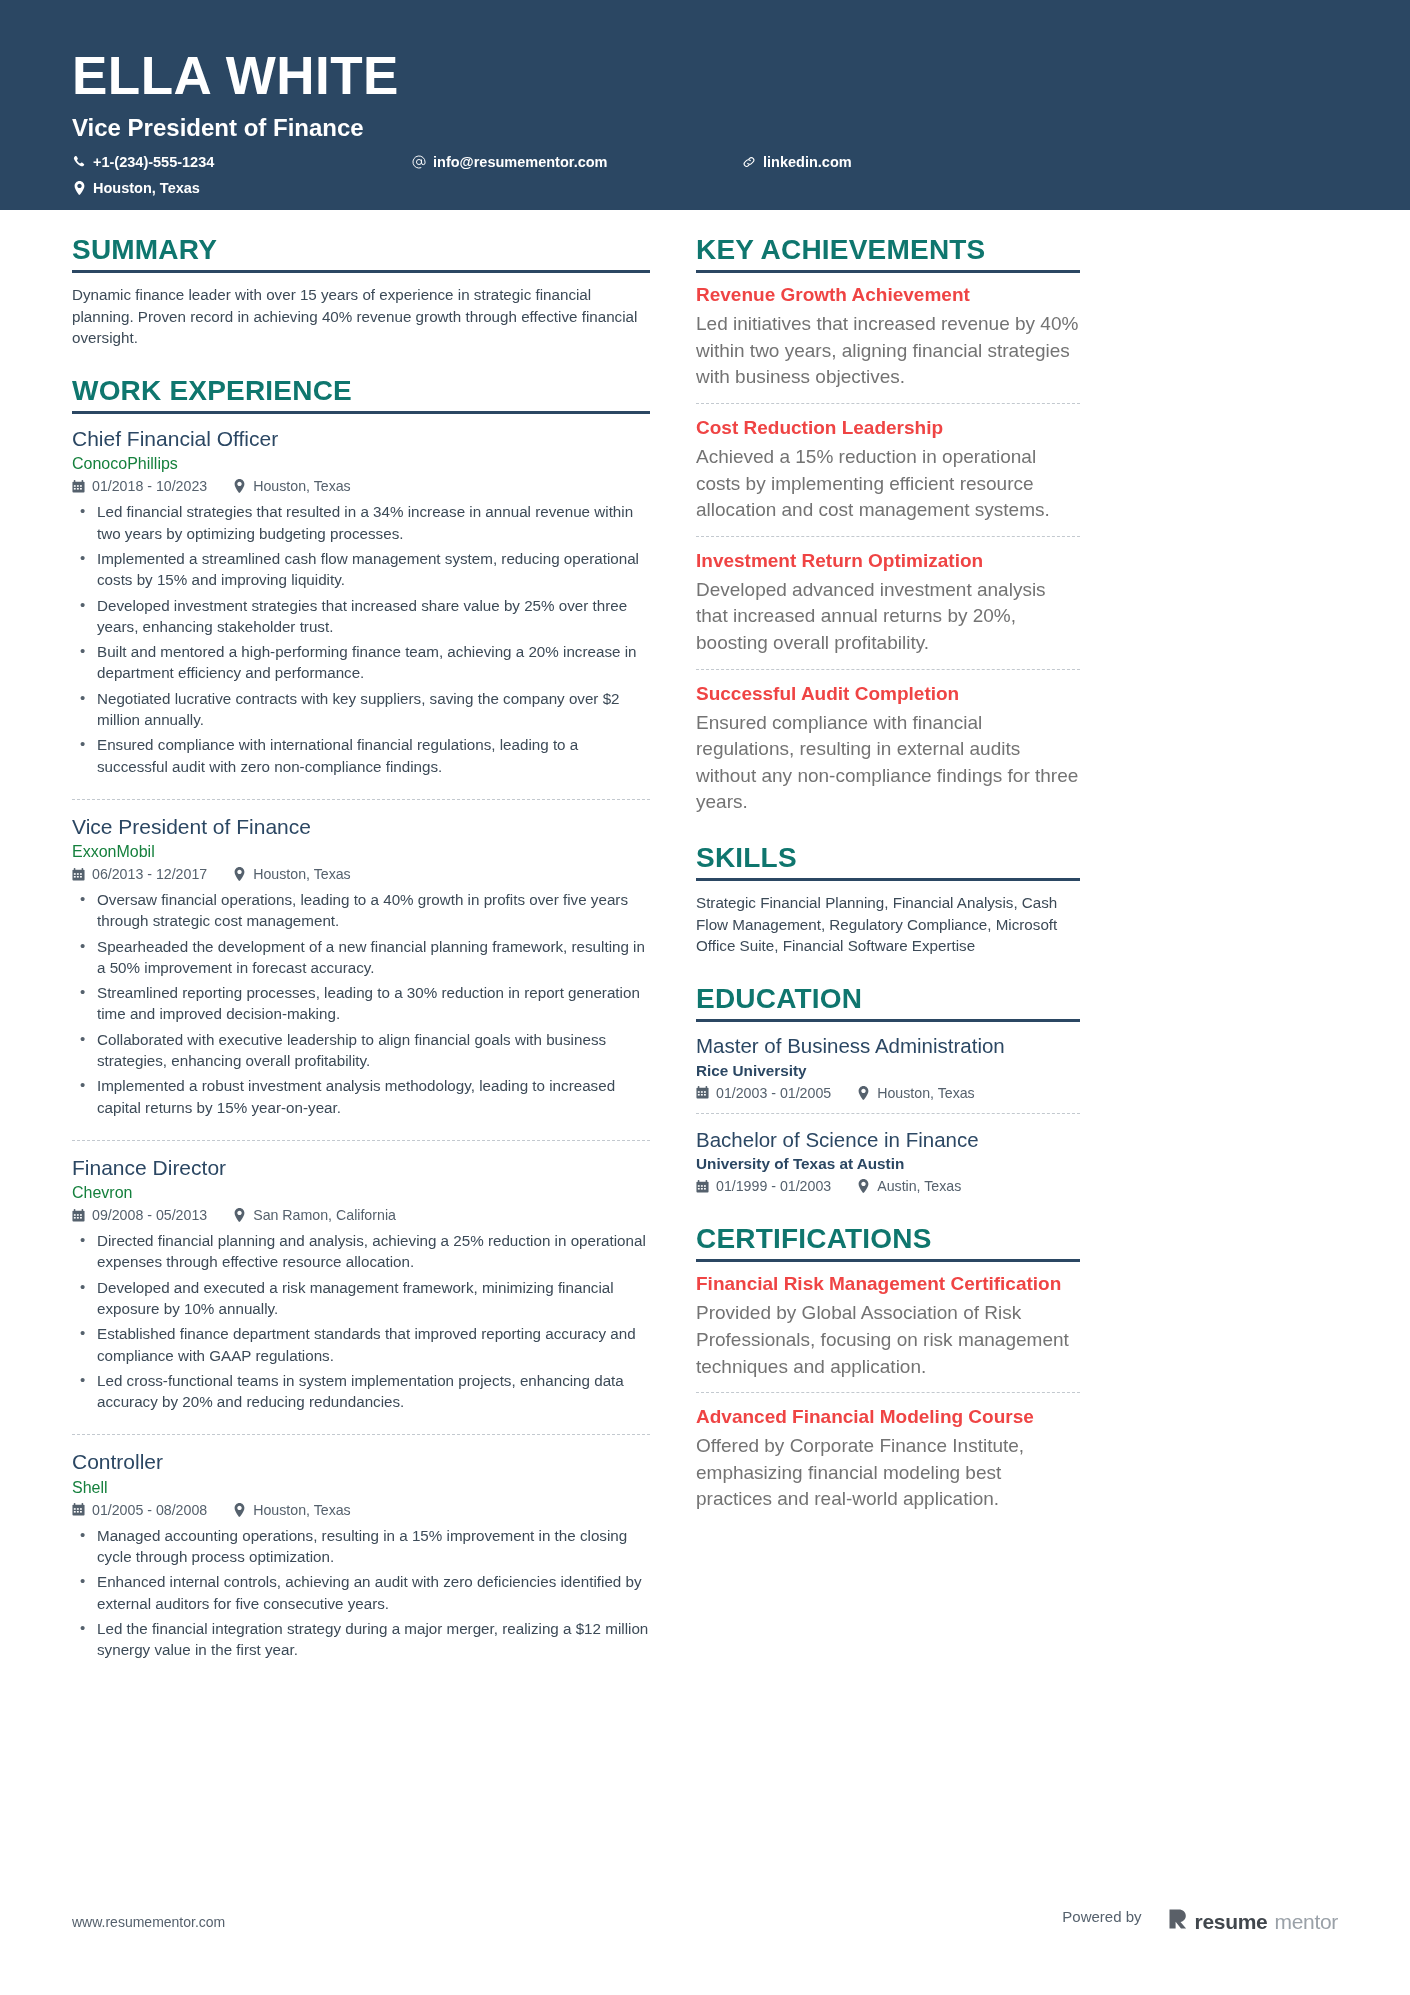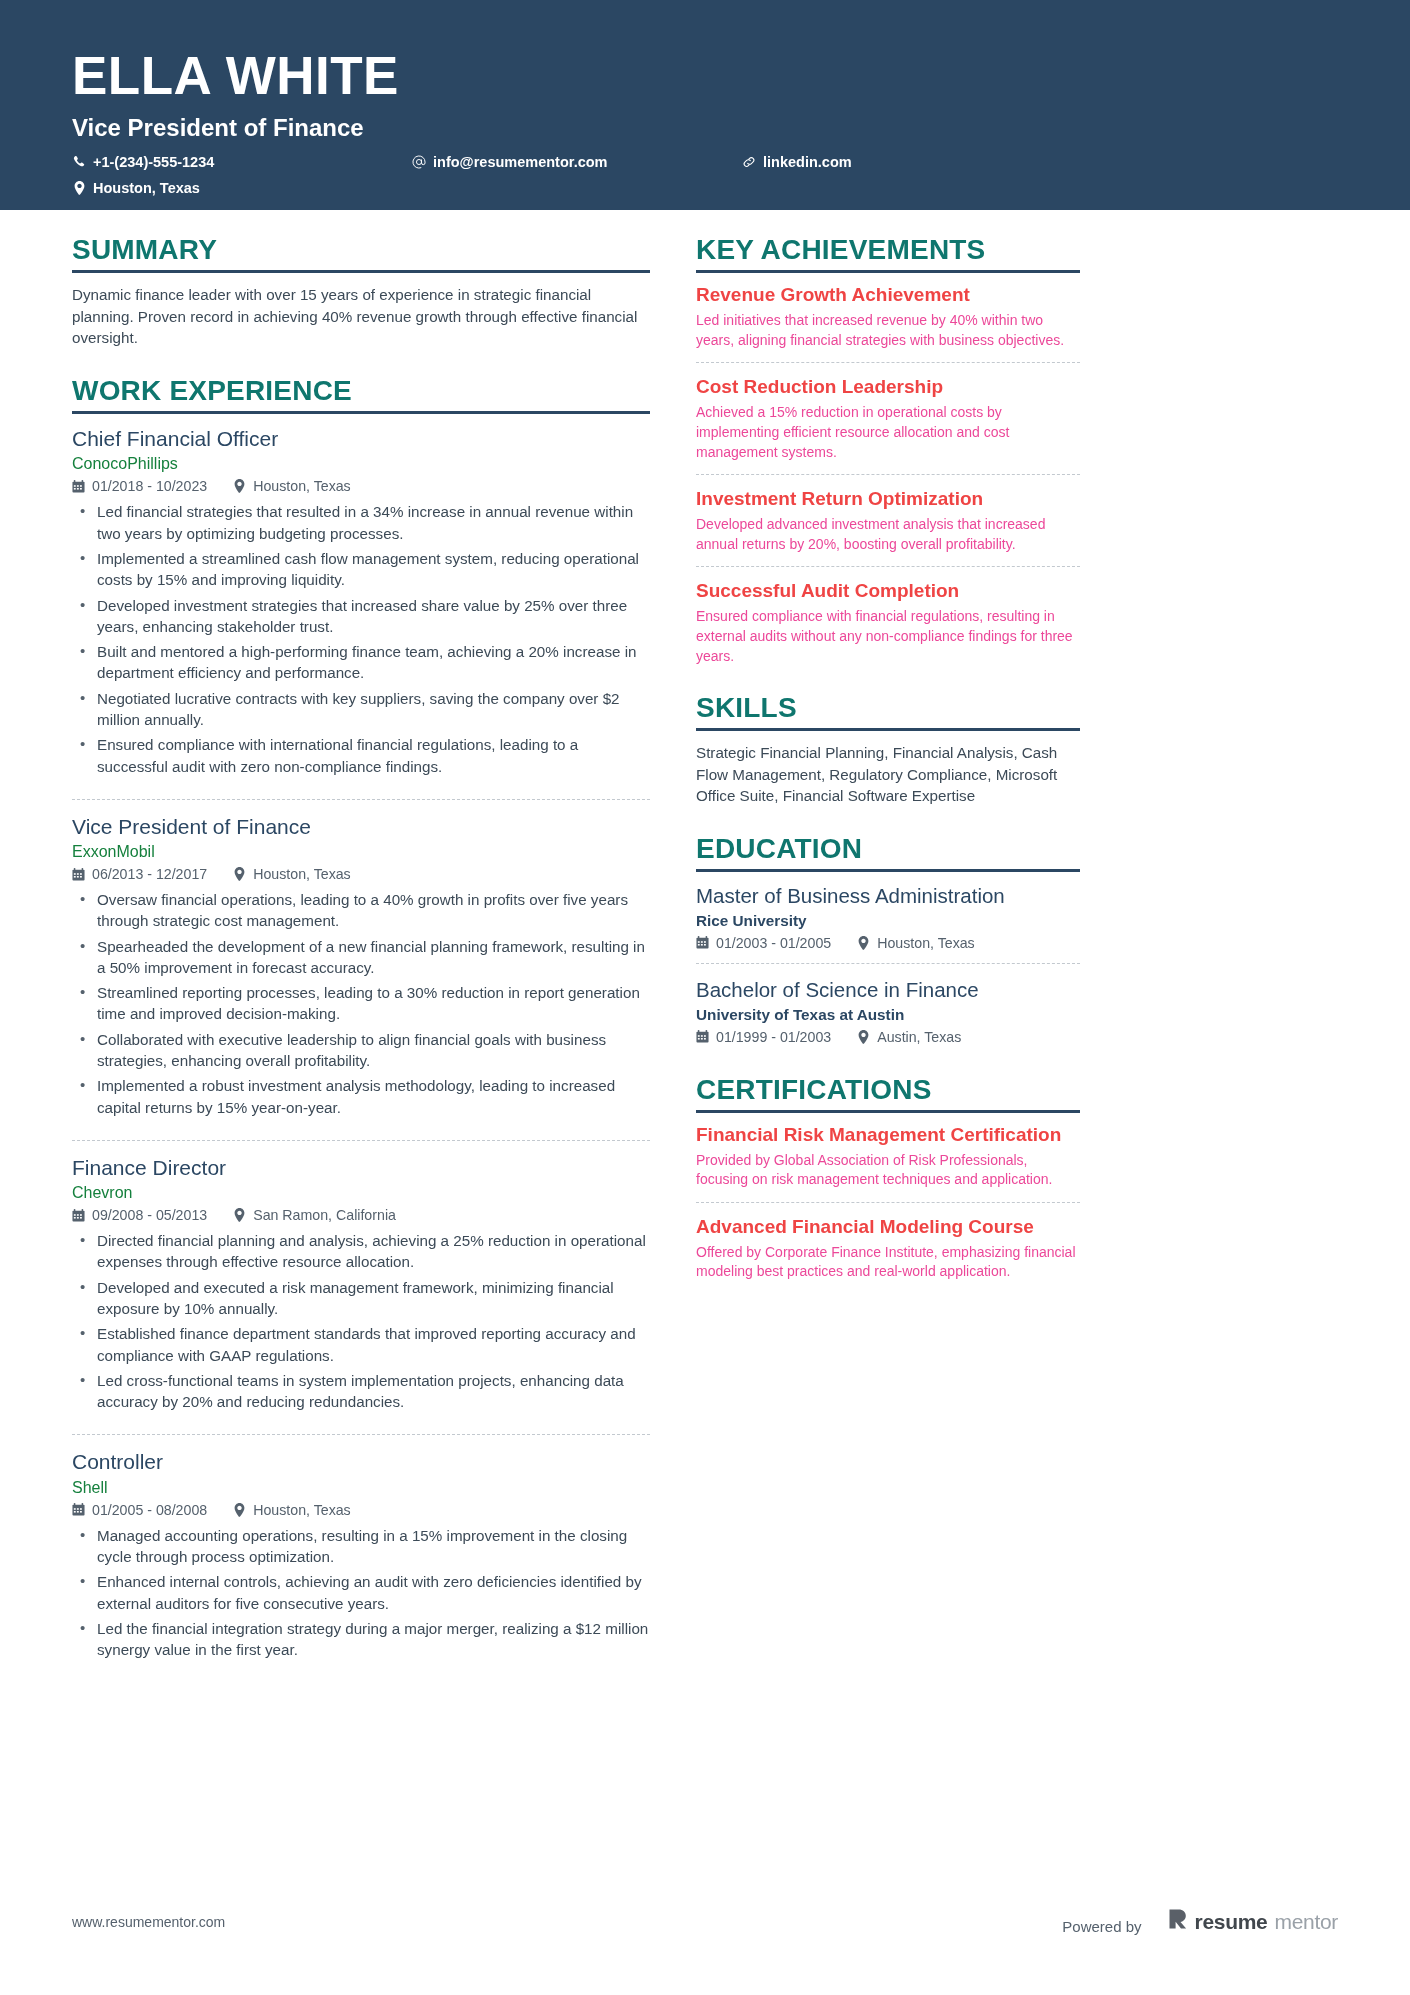--- a/index.html
+++ b/index.html
@@ -164,23 +164,23 @@
   }
 
   
   .ach-title {
     font-size: 19px;
     font-weight: 700;
     color: #ef4444;
     margin-bottom: 5px;
   }
   .ach-desc {
-    font-size: 14px;
+    font-size: 19px;
     line-height: 1.4;
-    color: #ec4899;
+    color: #737373;
   }
   .edu-title {
     font-size: 20.5px;
     font-weight: 400;
     color: #2b4763;
     line-height: 1.3;
     margin-bottom: 2px;
   }
   .edu-org {
     font-size: 15.3px;
@@ -198,21 +198,21 @@
     display: flex;
     align-items: center;
     justify-content: space-between;
   }
   .footer-url {
     font-size: 14px;
     color: #55616d;
   }
   .footer-right {
     display: flex;
-    align-items: flex-end;
+    align-items: flex-start;
     gap: 26px;
     margin-left: 36px;
   }
   .powered {
     font-size: 15px;
     color: #55616d;
   }
   .brand {
     display: flex;
     align-items: center;

